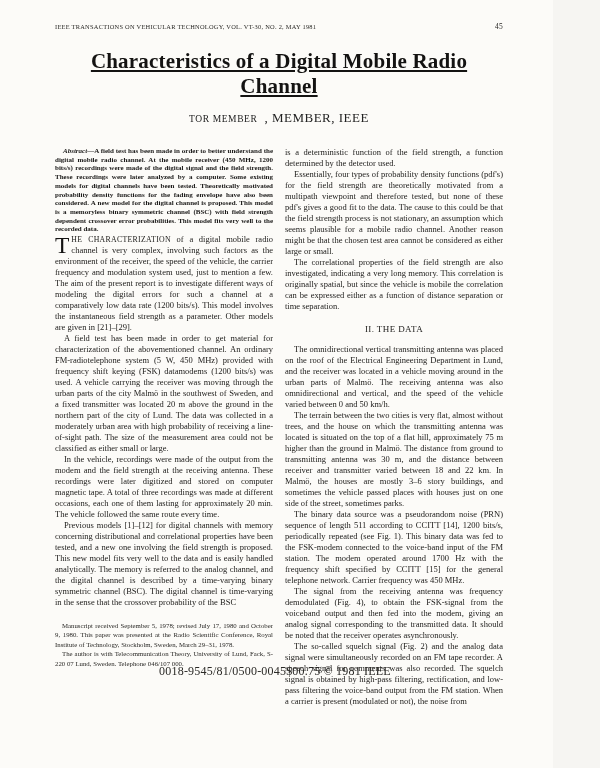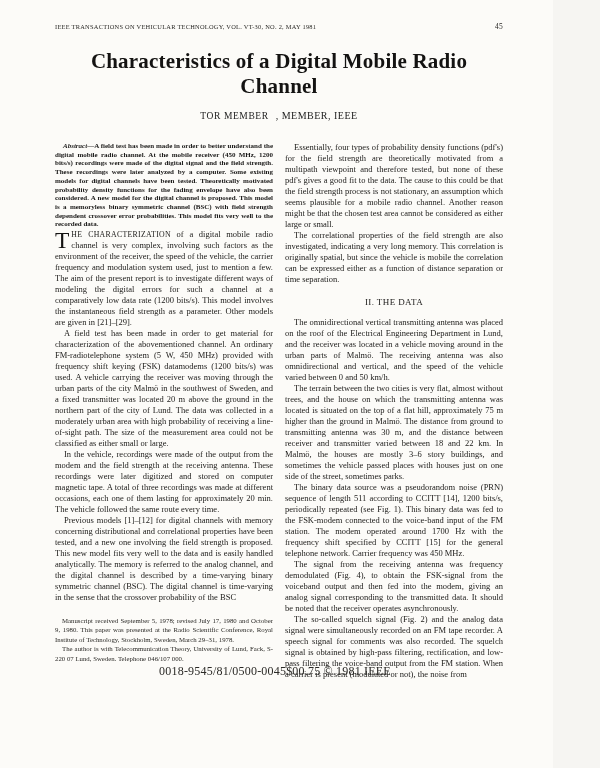--- a/index.html
+++ b/index.html
@@ -27,30 +27,31 @@
     color: #2a2926;
   }
   .running-head .pagenum { font-size: 7.5px; }
   h1.paper-title {
     margin: 18px 0 0 0;
     text-align: center;
     font-size: 21px;
     font-weight: bold;
     letter-spacing: 0.2px;
     color: #141312;
+    text-decoration: underline;
   }
   .author-line {
     margin-top: 11px;
     text-align: center;
     font-size: 9.5px;
     letter-spacing: 0.6px;
     color: #222;
   }
   .author-line .membership {
-    font-size: 10px;
+    font-size: 13px;
     letter-spacing: 0.5px;
     padding-left: 7px;
   }
   .columns {
     display: flex;
     gap: 12px;
     margin-top: 21px;
   }
   .col {
     flex: 1 1 0;
@@ -130,20 +131,21 @@
       <p class="indent">In the vehicle, recordings were made of the output from the modem and the field strength at the receiving antenna. These recordings were later digitized and stored on computer magnetic tape. A total of three recordings was made at different occasions, each one of them lasting for approximately 20 min. The vehicle followed the same route every time.</p>
       <p class="indent">Previous models [1]–[12] for digital channels with memory concerning distributional and correlational properties have been tested, and a new one involving the field strength is proposed. This new model fits very well to the data and is easily handled analytically. The memory is referred to the analog channel, and the digital channel is described by a time-varying binary symmetric channel (BSC). The digital channel is time-varying in the sense that the crossover probability of the BSC</p>
 
       <div class="footnote">
         <p>Manuscript received September 5, 1978; revised July 17, 1980 and October 9, 1980. This paper was presented at the Radio Scientific Conference, Royal Institute of Technology, Stockholm, Sweden, March 29–31, 1978.</p>
         <p>The author is with Telecommunication Theory, University of Lund, Fack, S-220 07 Lund, Sweden. Telephone 046/107 000.</p>
       </div>
     </div>
 
     <div class="col">
+      <p>is a deterministic function of the field strength, a function determined by the detector used.</p>
       <p class="indent">Essentially, four types of probability density functions (pdf's) for the field strength are theoretically motivated from a multipath viewpoint and therefore tested, but none of these pdf's gives a good fit to the data. The cause to this could be that the field strength process is not stationary, an assumption which seems plausible for a mobile radio channel. Another reason might be that the chosen test area cannot be considered as either large or small.</p>
       <p class="indent">The correlational properties of the field strength are also investigated, indicating a very long memory. This correlation is originally spatial, but since the vehicle is mobile the correlation can be expressed either as a function of distance separation or time separation.</p>
 
       <h2 class="section-heading">II. THE DATA</h2>
 
       <p class="indent">The omnidirectional vertical transmitting antenna was placed on the roof of the Electrical Engineering Department in Lund, and the receiver was located in a vehicle moving around in the urban parts of Malmö. The receiving antenna was also omnidirectional and vertical, and the speed of the vehicle varied between 0 and 50 km/h.</p>
       <p class="indent">The terrain between the two cities is very flat, almost without trees, and the house on which the transmitting antenna was located is situated on the top of a flat hill, approximately 75 m higher than the ground in Malmö. The distance from ground to transmitting antenna was 30 m, and the distance between receiver and transmitter varied between 18 and 22 km. In Malmö, the houses are mostly 3–6 story buildings, and sometimes the vehicle passed places with houses just on one side of the street, sometimes parks.</p>
       <p class="indent">The binary data source was a pseudorandom noise (PRN) sequence of length 511 according to CCITT [14], 1200 bits/s, periodically repeated (see Fig. 1). This binary data was fed to the FSK-modem connected to the voice-band input of the FM station. The modem operated around 1700 Hz with the frequency shift specified by CCITT [15] for the general telephone network. Carrier frequency was 450 MHz.</p>
       <p class="indent">The signal from the receiving antenna was frequency demodulated (Fig. 4), to obtain the FSK-signal from the voiceband output and then fed into the modem, giving an analog signal corresponding to the transmitted data. It should be noted that the receiver operates asynchronously.</p>
       <p class="indent">The so-called squelch signal (Fig. 2) and the analog data signal were simultaneously recorded on an FM tape recorder. A speech signal for comments was also recorded. The squelch signal is obtained by high-pass filtering, rectification, and low-pass filtering the voice-band output from the FM station. When a carrier is present (modulated or not), the noise from</p>

